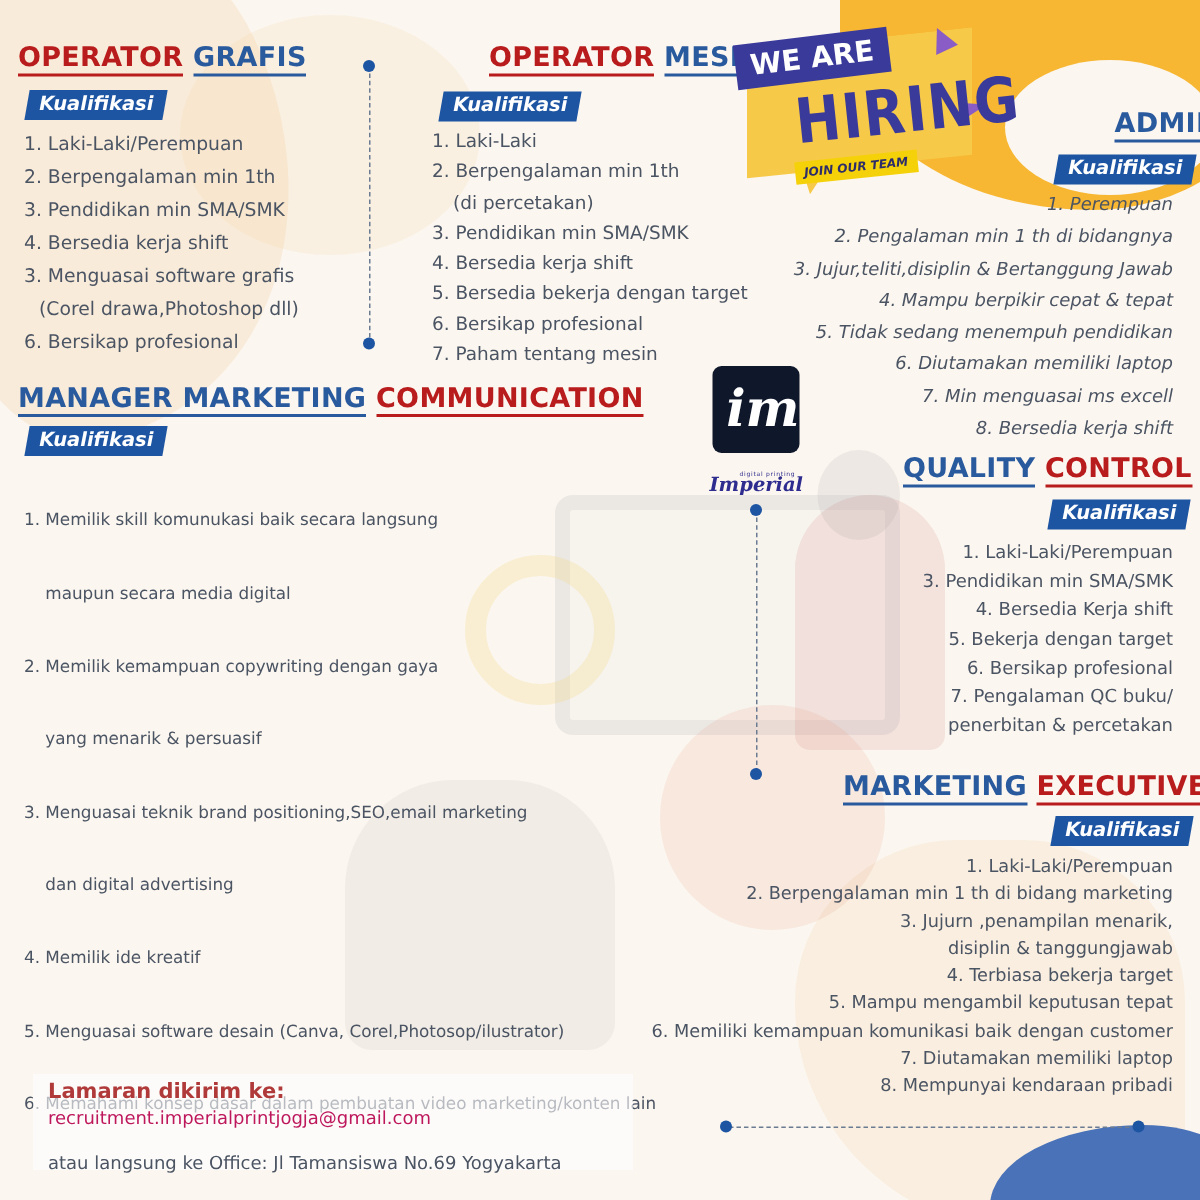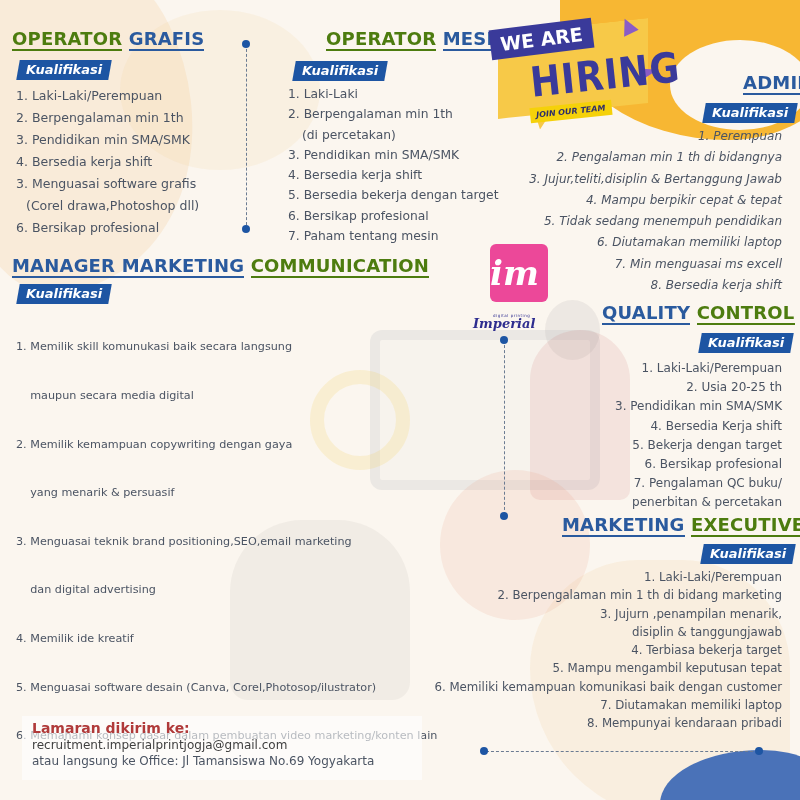--- a/index.html
+++ b/index.html
@@ -19,21 +19,21 @@
   .illus-head { left:545px; top:300px; width:55px; height:60px; border-radius:50%; background:rgba(180,170,170,0.18); }
   .illus-girl { left:440px; top:470px; width:150px; height:150px; border-radius:50%; background:rgba(230,140,110,0.13); }
   .illus-gold { left:310px; top:370px; width:100px; height:100px; border-radius:50%; border:14px solid rgba(245,205,80,0.18); }
   .illus-dark { left:230px; top:520px; width:180px; height:180px; border-radius:40% 40% 10% 10%; background:rgba(80,80,80,0.06); }
   .blob-top { right:-40px; top:-60px; width:280px; height:200px; border-radius:0 0 40% 60%; background:#f7b733; }
   .blob-top-cut { right:-10px; top:40px; width:140px; height:90px; border-radius:50%; background:#fbf6ef; }
   .blob-bottom { right:-30px; bottom:-40px; width:170px; height:90px; border-radius:60% 40% 0 0; background:#4a72b8; }
 
   .title { position:absolute; font-weight:bold; font-size:18px; letter-spacing:0.2px; white-space:nowrap; }
   .title span { border-bottom:2px solid currentColor; }
-  .red { color:#4d7c0f; }
+  .red { color:#b91c1c; }
   .blue { color:#2a5a9e; }
   .badge {
     position:absolute;
     background:#1d55a3;
     color:#fff;
     font-style:italic;
     font-weight:bold;
     font-size:13px;
     padding:2px 8px 3px 8px;
     transform:skewX(-10deg);
@@ -66,28 +66,28 @@
     font-weight:bold; font-size:36px; letter-spacing:1px; transform:rotate(-6deg) scaleY(1.15);
   }
   .hiring .join {
     position:absolute; left:40px; top:86px; background:#f5d10a; color:#2d2d6a;
     font-weight:bold; font-style:italic; font-size:8px; padding:3px 6px; transform:rotate(-6deg);
     white-space:nowrap;
   }
   .hiring .tri1 { position:absolute; left:130px; top:0; width:0; height:0; border-left:8px solid transparent; border-right:8px solid transparent; border-bottom:16px solid #8a5cc6; transform:rotate(-25deg); }
   .hiring .tri2 { position:absolute; left:150px; top:48px; width:0; height:0; border-top:6px solid transparent; border-bottom:6px solid transparent; border-left:18px solid #8a5cc6; transform:rotate(-15deg); }
 
-  .logo { position:absolute; left:475px; top:244px; width:58px; height:58px; background:#ec4899; border-radius:6px; color:#fff; display:flex; align-items:center; justify-content:flex-start; font-family:"DejaVu Serif", serif; font-style:italic; font-weight:bold; font-size:34px;margin-left:15px; }
+  .logo { position:absolute; left:475px; top:244px; width:58px; height:58px; background:#0f172a; border-radius:6px; color:#fff; display:flex; align-items:center; justify-content:flex-end; font-family:"DejaVu Serif", serif; font-style:italic; font-weight:bold; font-size:34px; }
   .logo-text { position:absolute; left:473px; top:316px; color:#2e2d8f; font-family:"DejaVu Serif", serif; font-style:italic; font-weight:bold; font-size:13px; }
   .logo-sub { position:absolute; left:493px; top:313px; color:#2e2d8f; font-size:4px; letter-spacing:0.5px; }
 
   .contact { position:absolute; left:22px; top:716px; width:400px; height:64px; background:rgba(255,255,255,0.6); padding:4px 10px; }
   .contact .head { color:#b03a3a; font-weight:bold; font-size:14px; }
-  .contact .email { color:#404040; font-size:12px; margin-top:2px; }
-  .contact .addr { color:#4b5463; font-size:12px; margin-top:2px; }
+  .contact .email { color:#be185d; font-size:12px; margin-top:2px; }
+  .contact .addr { color:#4b5463; font-size:12px; margin-top:16px; }
 </style>
 </head>
 <body>
 
 <div class="bg-deco leaf1"></div>
 <div class="bg-deco leaf2"></div>
 <div class="bg-deco leaf3"></div>
 <div class="bg-deco illus-screen"></div>
 <div class="bg-deco illus-gold"></div>
 <div class="bg-deco illus-dark"></div>
@@ -194,21 +194,20 @@
 <div class="dot" style="left:500px; top:336px;"></div>
 <div class="dot" style="left:500px; top:512px;"></div>
 
 <div class="title" style="left:602px; top:302px;">
   <span class="blue">QUALITY</span>
   <span class="red">CONTROL</span>
 </div>
 <div class="badge" style="left:700px; top:333px;"><span>Kualifikasi</span></div>
 <div class="list right" style="right:18px; top:359px; line-height:19.2px; font-size:12px;">
   <span class="li">1. Laki-Laki/Perempuan</span>
-  <span class="li">2. Usia 20-25 th</span>
   <span class="li">3. Pendidikan min SMA/SMK</span>
   <span class="li">4. Bersedia Kerja shift</span>
   <span class="li">5. Bekerja dengan target</span>
   <span class="li">6. Bersikap profesional</span>
   <span class="li">7. Pengalaman QC buku/</span>
   <span class="li">penerbitan &amp; percetakan</span>
 </div>
 
 <div class="title" style="left:562px; top:514px;">
   <span class="blue">MARKETING</span>

